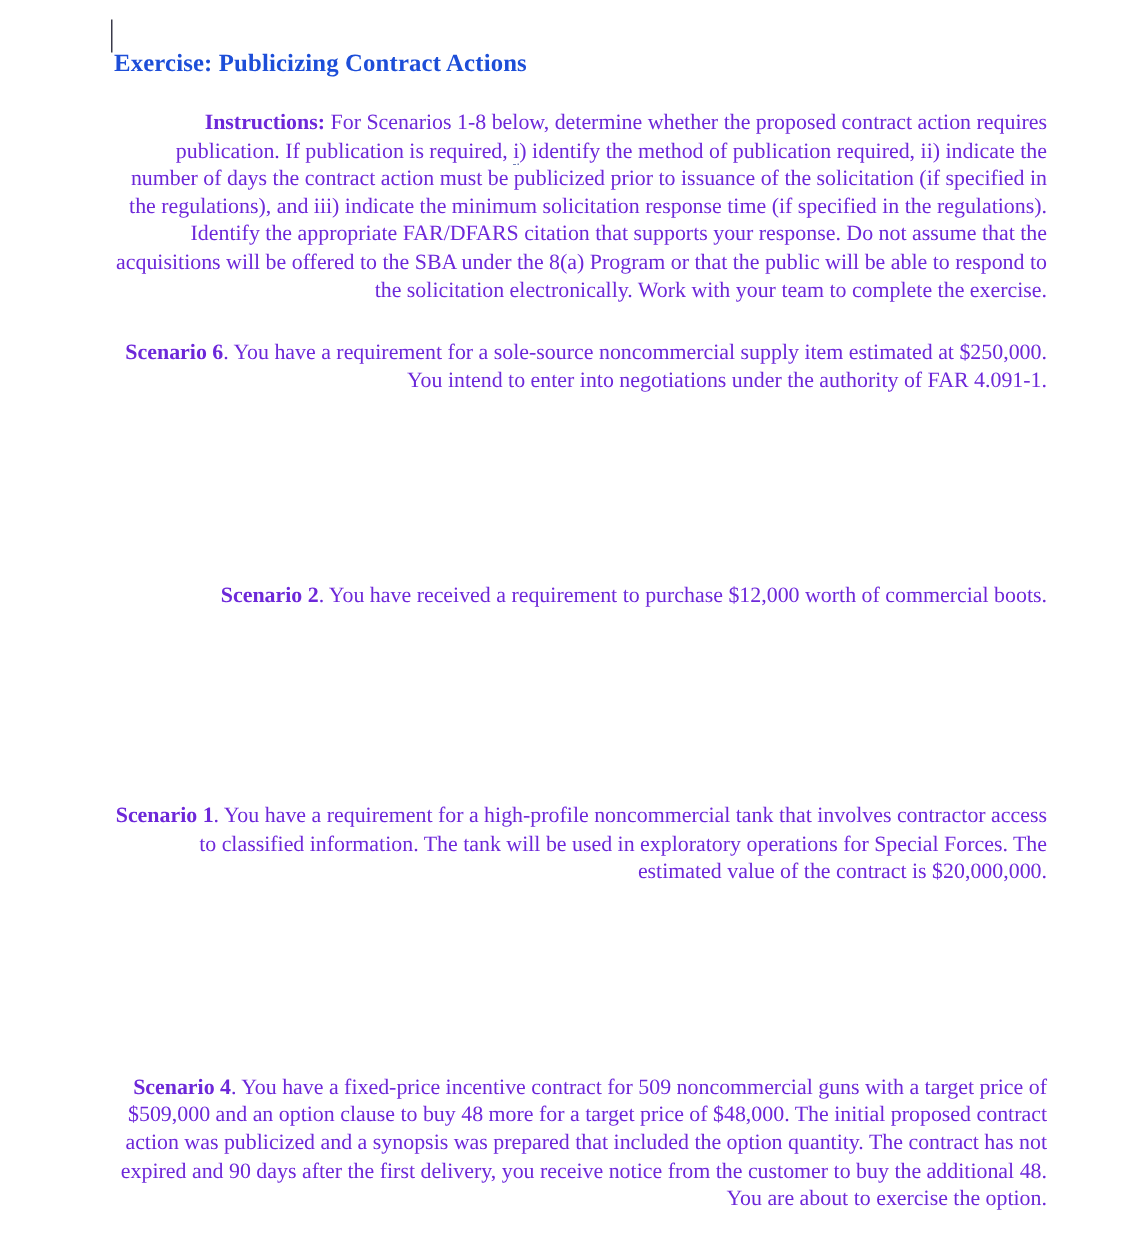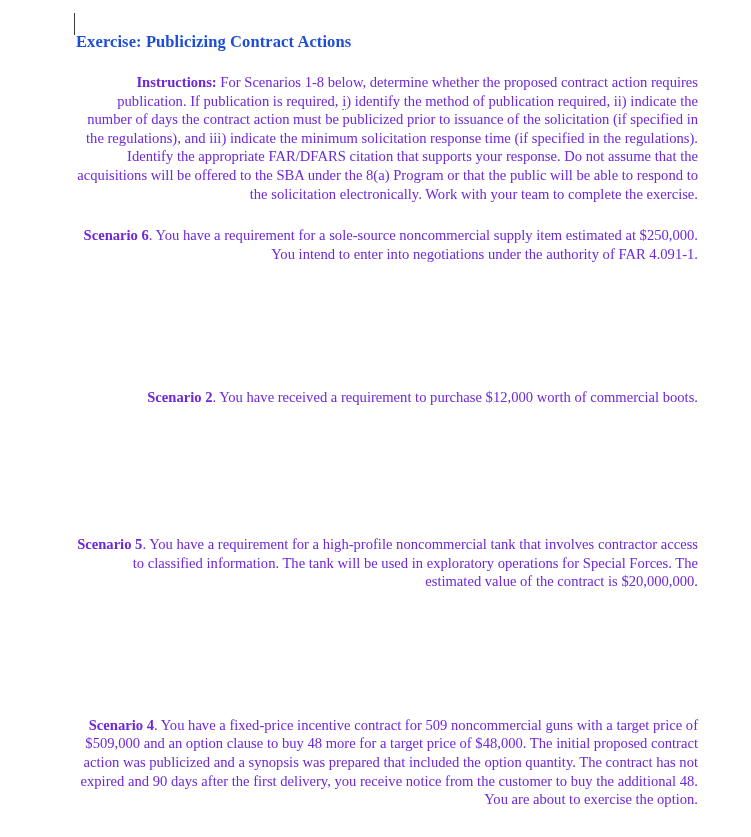--- a/index.html
+++ b/index.html
@@ -97,21 +97,21 @@
     <div class="gap-instructions"></div>
 
     <p class="para"><span class="lead">Scenario 6</span><span>. You have a requirement for a sole-source noncommercial supply item estimated at $250,000. You intend to enter into negotiations under the authority of FAR 4.091-1.</span></p>
 
     <div class="answer-space-1"></div>
 
     <p class="para"><span class="lead">Scenario 2</span><span>. You have received a requirement to purchase $12,000 worth of commercial boots.</span></p>
 
     <div class="answer-space-2"></div>
 
-    <p class="para"><span class="lead">Scenario 5</span><span>. You have a requirement for a high-profile noncommercial tank that involves contractor access to classified information. The tank will be used in exploratory operations for Special Forces. The estimated value of the contract is $20,000,000.</span></p>
+    <p class="para"><span class="lead">Scenario 1</span><span>. You have a requirement for a high-profile noncommercial tank that involves contractor access to classified information. The tank will be used in exploratory operations for Special Forces. The estimated value of the contract is $20,000,000.</span></p>
 
     <div class="answer-space-3"></div>
 
     <p class="para"><span class="lead">Scenario 4</span><span>. You have a fixed-price incentive contract for 509 noncommercial guns with a target price of $509,000 and an option clause to buy 48 more for a target price of $48,000. The initial proposed contract action was publicized and a synopsis was prepared that included the option quantity. The contract has not expired and 90 days after the first delivery, you receive notice from the customer to buy the additional 48. You are about to exercise the option.</span></p>
 
   </div>
 
 </div>
 
 </body></html>

